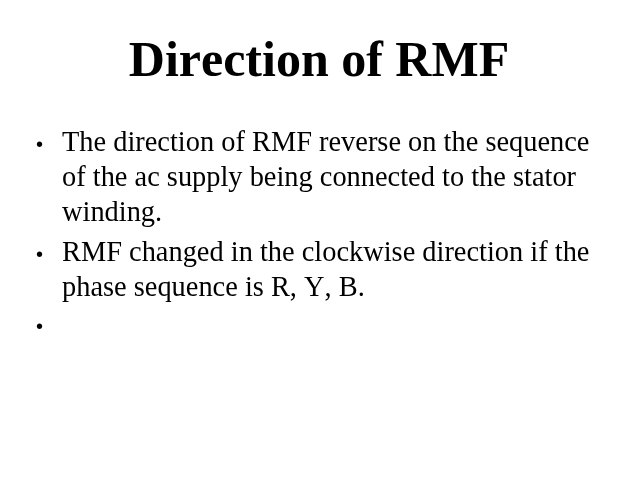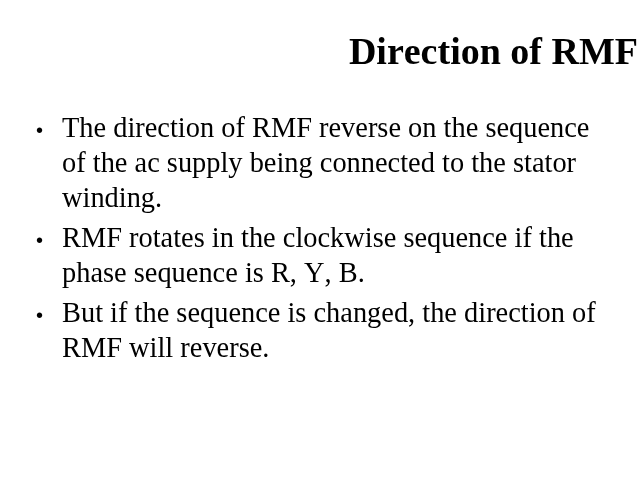--- a/index.html
+++ b/index.html
@@ -17,24 +17,24 @@
     width: 638px;
     height: 478px;
     margin: 0 auto;
     background: var(--background, #ffffff);
     color: var(--text, #000000);
     overflow: hidden;
   }
   .slide-title {
     margin: 29px 0 0 0;
     padding: 0;
-    font-size: 38px;
+    font-size: 50px;
     line-height: 1.2;
     font-weight: bold;
-    text-align: right;
+    text-align: center;
     letter-spacing: 0;
     font-kerning: none;
   }
   .bullet-list {
     list-style: none;
     margin: 35px 0 0 0;
     padding: 0 0 0 36px;
     font-size: 28.4px;
     line-height: 35px;
     font-kerning: none;
@@ -63,23 +63,22 @@
 
   <ul class="bullet-list">
 
     <li class="bullet-item">
       <span class="bullet-marker">•</span>
       <span class="bullet-text">The direction of RMF reverse on the sequence of the ac supply being connected to the stator winding.</span>
     </li>
 
     <li class="bullet-item">
       <span class="bullet-marker">•</span>
-      <span class="bullet-text">RMF rotates in the clockwise sequence if the phase sequence is R, Y, B.</span>
+      <span class="bullet-text">RMF changed in the clockwise direction if the phase sequence is R, Y, B.</span>
     </li>
 
     <li class="bullet-item">
       <span class="bullet-marker">•</span>
-      <span class="bullet-text">But if the sequence is changed, the direction of RMF will reverse.</span>
     </li>
 
   </ul>
 
 </div>
 
 </body></html>

